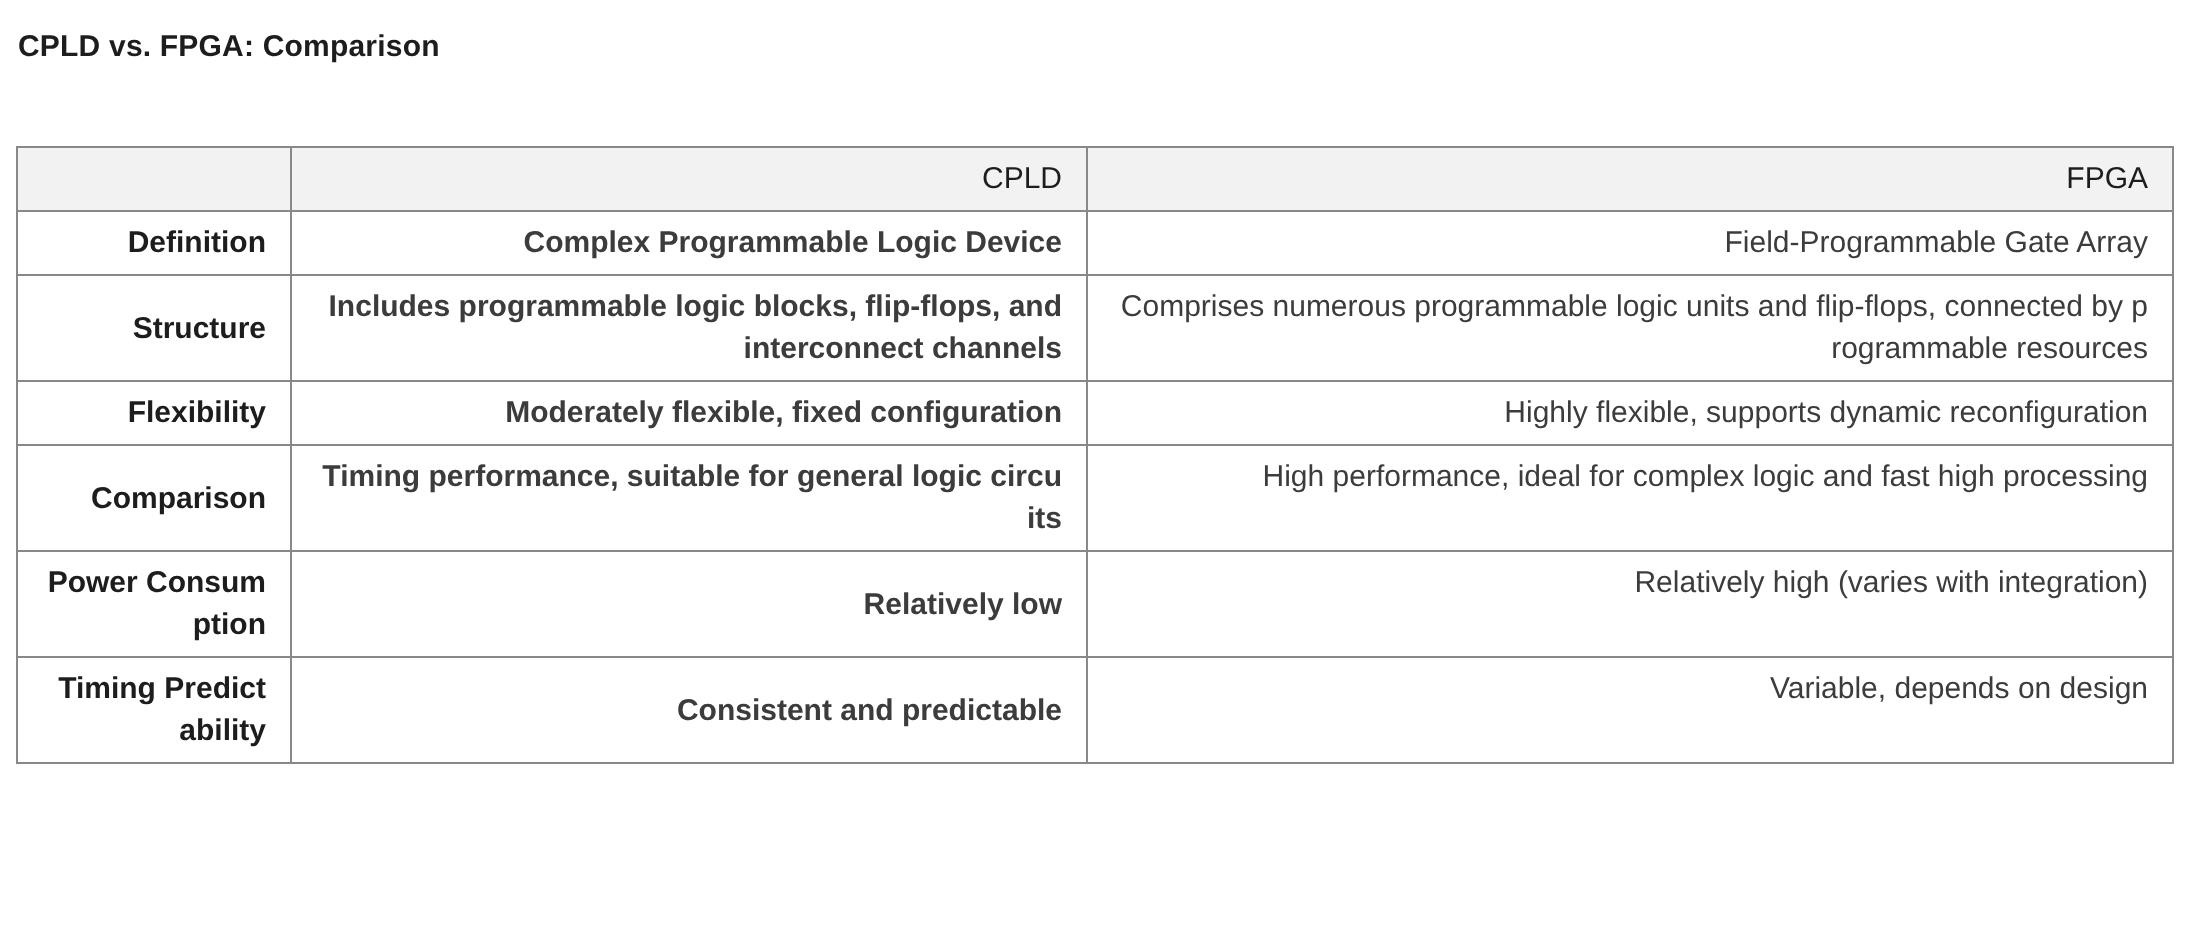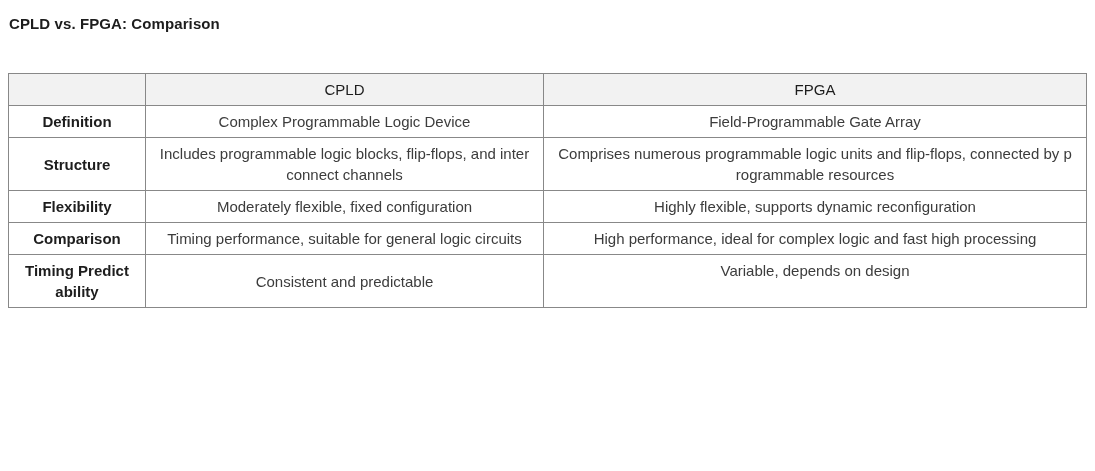--- a/index.html
+++ b/index.html
@@ -32,34 +32,34 @@
     width:1078px;
     table-layout:fixed;
     border-collapse:collapse;
   }
   .compare-table th,.compare-table td{
     border:1px solid var(--border);
     font-size:15px;
     line-height:21px;
     padding:5px 12px;
     word-break:break-all;
-    text-align:center;
+    text-align:right;
   }
   .compare-table thead th{
     background:var(--header-bg);
     font-weight:400;
     color:var(--heading-text);
   }
   .compare-table th.row-label{
     font-weight:700;
     color:var(--heading-text);
     vertical-align:middle;
     background:#ffffff;
   }
-  .compare-table td.cpld-cell{vertical-align:middle;color:var(--body-text);font-weight:400;}
+  .compare-table td.cpld-cell{vertical-align:middle;color:var(--body-text);font-weight:700;}
   .compare-table td.fpga-cell{vertical-align:top;color:var(--body-text);font-weight:400;}
   col.c-label{width:137px;}
   col.c-cpld{width:398px;}
   col.c-fpga{width:543px;}
 </style>
 </head>
 <body>
 
 <div class="page">
 
@@ -93,20 +93,25 @@
         <th class="row-label">Flexibility</th>
         <td class="cpld-cell">Moderately flexible, fixed configuration</td>
         <td class="fpga-cell">Highly flexible, supports dynamic reconfiguration</td>
       </tr>
       <tr>
         <th class="row-label">Comparison</th>
         <td class="cpld-cell">Timing performance, suitable for general logic circuits</td>
         <td class="fpga-cell">High performance, ideal for complex logic and fast high processing</td>
       </tr>
       <tr>
+        <th class="row-label">Power Consumption</th>
+        <td class="cpld-cell">Relatively low</td>
+        <td class="fpga-cell">Relatively high (varies with integration)</td>
+      </tr>
+      <tr>
         <th class="row-label">Timing Predictability</th>
         <td class="cpld-cell">Consistent and predictable</td>
         <td class="fpga-cell">Variable, depends on design</td>
       </tr>
     </tbody>
   </table>
 
 </div>
 
 </body></html>

